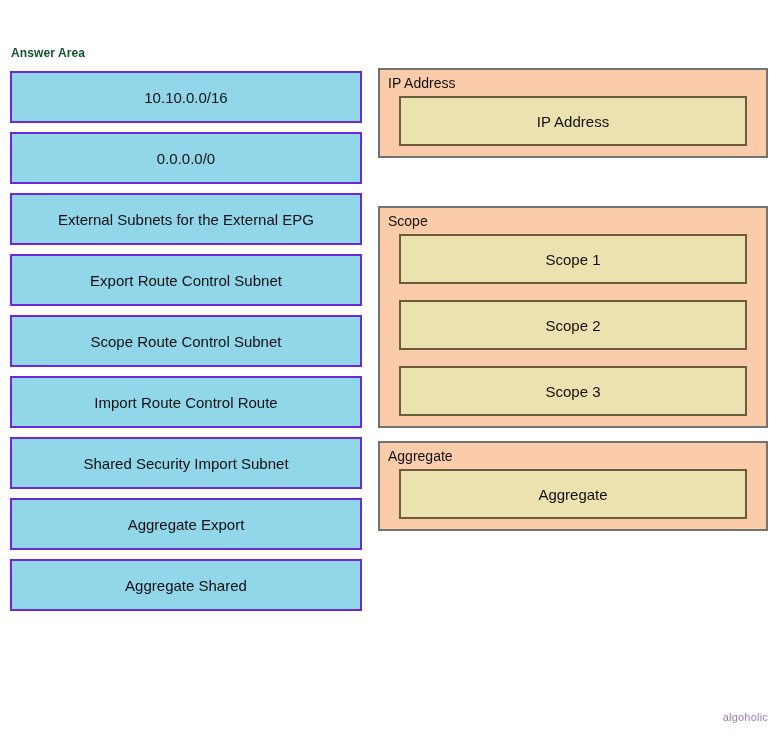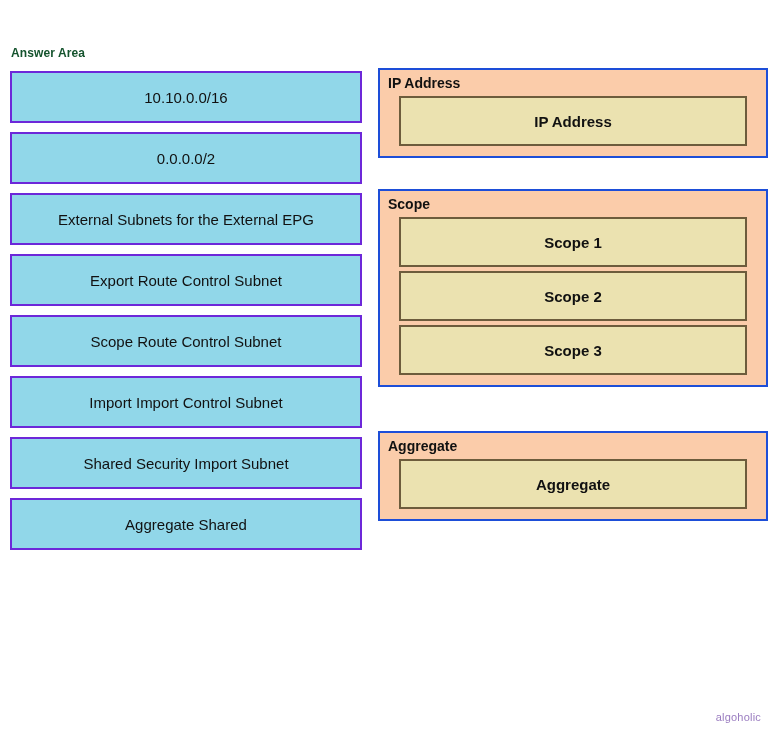--- a/index.html
+++ b/index.html
@@ -50,92 +50,94 @@
   }
   .drag-tile:last-child { margin-bottom: 8px; }
 
   
   .drop-panel {
     position: absolute;
     left: 378px;
     width: 390px;
     box-sizing: border-box;
     background: #fbccaa;
-    border: 2px solid #1d4ed8;
+    border: 2px solid #737373;
     padding: 0;
-    font-weight: bold;
   }
   .panel-label {
     position: absolute;
     left: 8px;
     top: 6px;
     font-size: 14px;
     color: #111111;
     line-height: 1;
   }
   .panel-slots {
     padding: 26px 19px 10px 19px;
   }
   .drop-slot {
     width: 348px;
     height: 50px;
     box-sizing: border-box;
     background: #ebe2b0;
     border: 2px solid #6d5c3c;
-    margin-bottom: 4px;
+    margin-bottom: 16px;
     display: flex;
     align-items: center;
     justify-content: center;
     font-size: 15px;
     color: #111111;
     line-height: 1;
   }
   .drop-slot:last-child { margin-bottom: 0; }
 
   #panel-ip-address { top: 68px; }
-  #panel-scope      { top: 189px; }
-  #panel-aggregate  { top: 431px; }
+  #panel-scope      { top: 206px; }
+  #panel-aggregate  { top: 441px; }
 
   
   #watermark {
     position: absolute;
-    right: 19px;
+    right: 12px;
     bottom: 12px;
     font-size: 11px;
     color: #9a7cc0;
     letter-spacing: 0.2px;
   }
 </style>
 </head>
 <body>
 
 <div id="page-title">Answer Area</div>
 
 <div id="drag-source-list">
 
   <div class="drag-tile">
     <span>10.10.0.0/16</span>
   </div>
   <div class="drag-tile">
-    <span>0.0.0.0/2</span>
+    <span>0.0.0.0/0</span>
   </div>
   <div class="drag-tile">
     <span>External Subnets for the External EPG</span>
   </div>
   <div class="drag-tile">
     <span>Export Route Control Subnet</span>
   </div>
   <div class="drag-tile">
     <span>Scope Route Control Subnet</span>
   </div>
   <div class="drag-tile">
-    <span>Import Import Control Subnet</span>
+    <span>Import Route Control Route</span>
   </div>
   <div class="drag-tile">
     <span>Shared Security Import Subnet</span>
+  </div>
+  <div class="drag-tile">
+    <span>Aggregate Export</span>
   </div>
   <div class="drag-tile">
     <span>Aggregate Shared</span>
   </div>
 
 </div>
 
 <div class="drop-panel" id="panel-ip-address">
   <div class="panel-label">IP Address</div>
   <div class="panel-slots">

